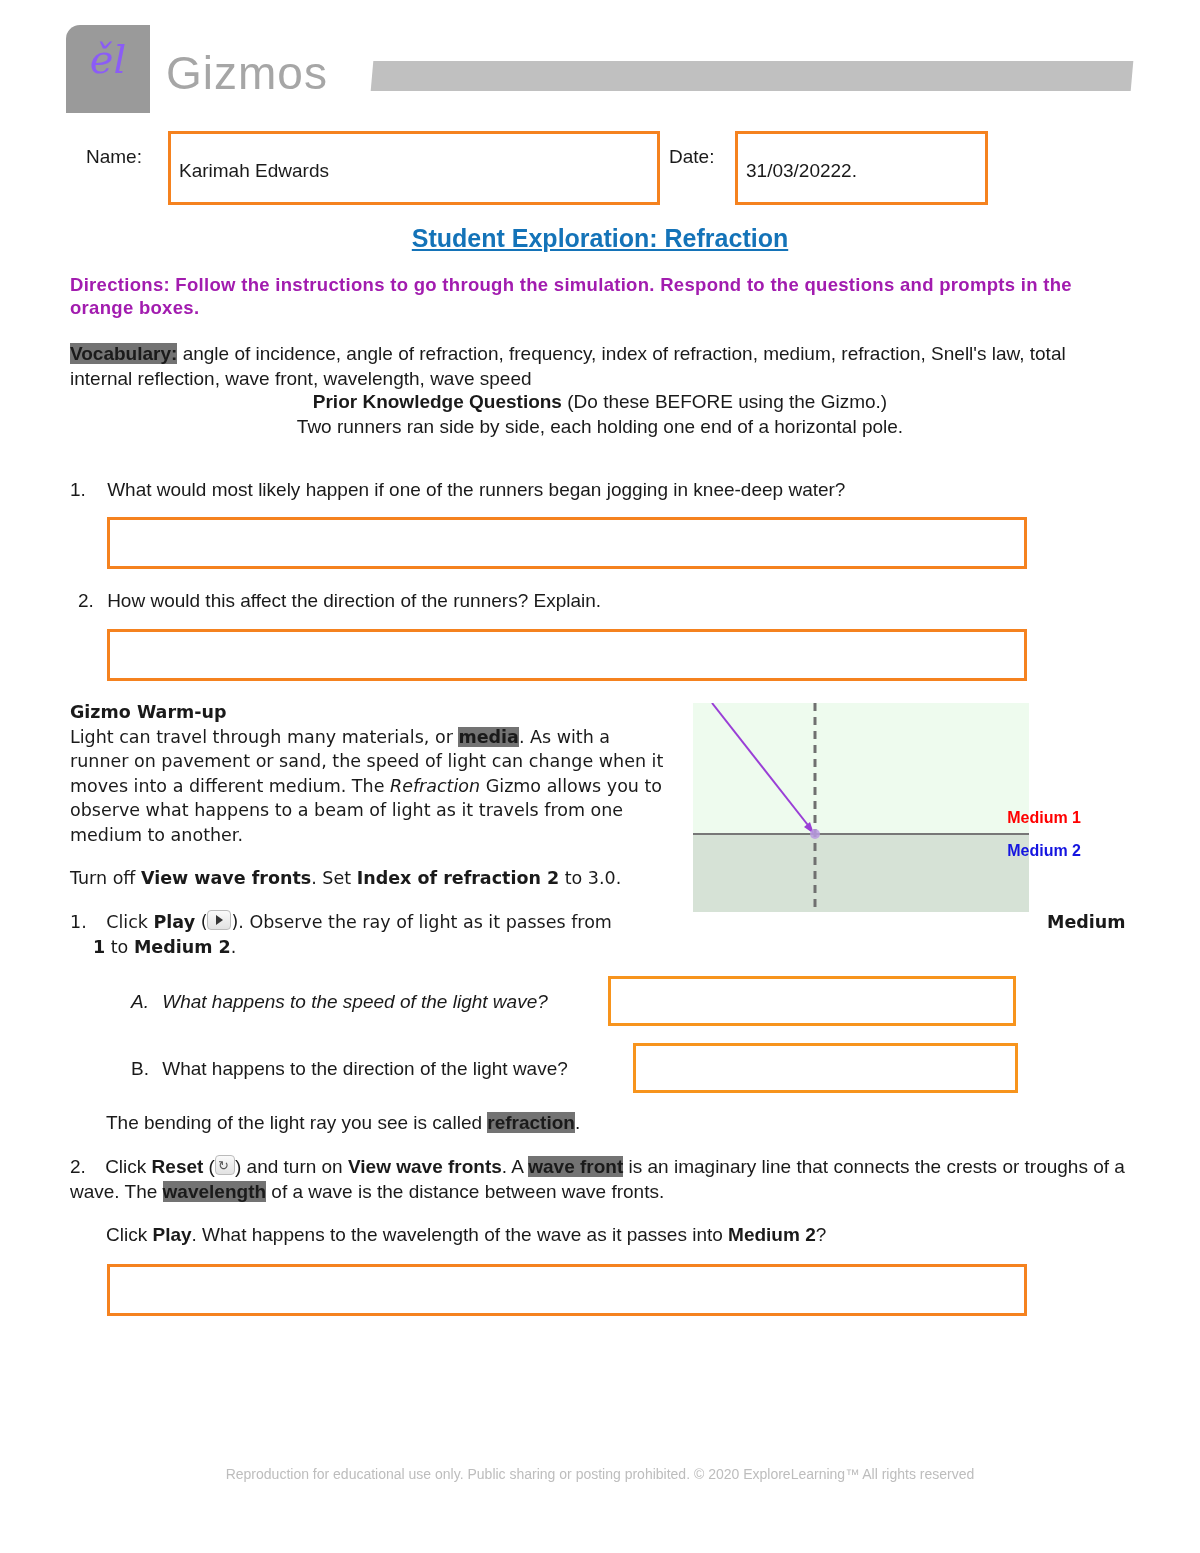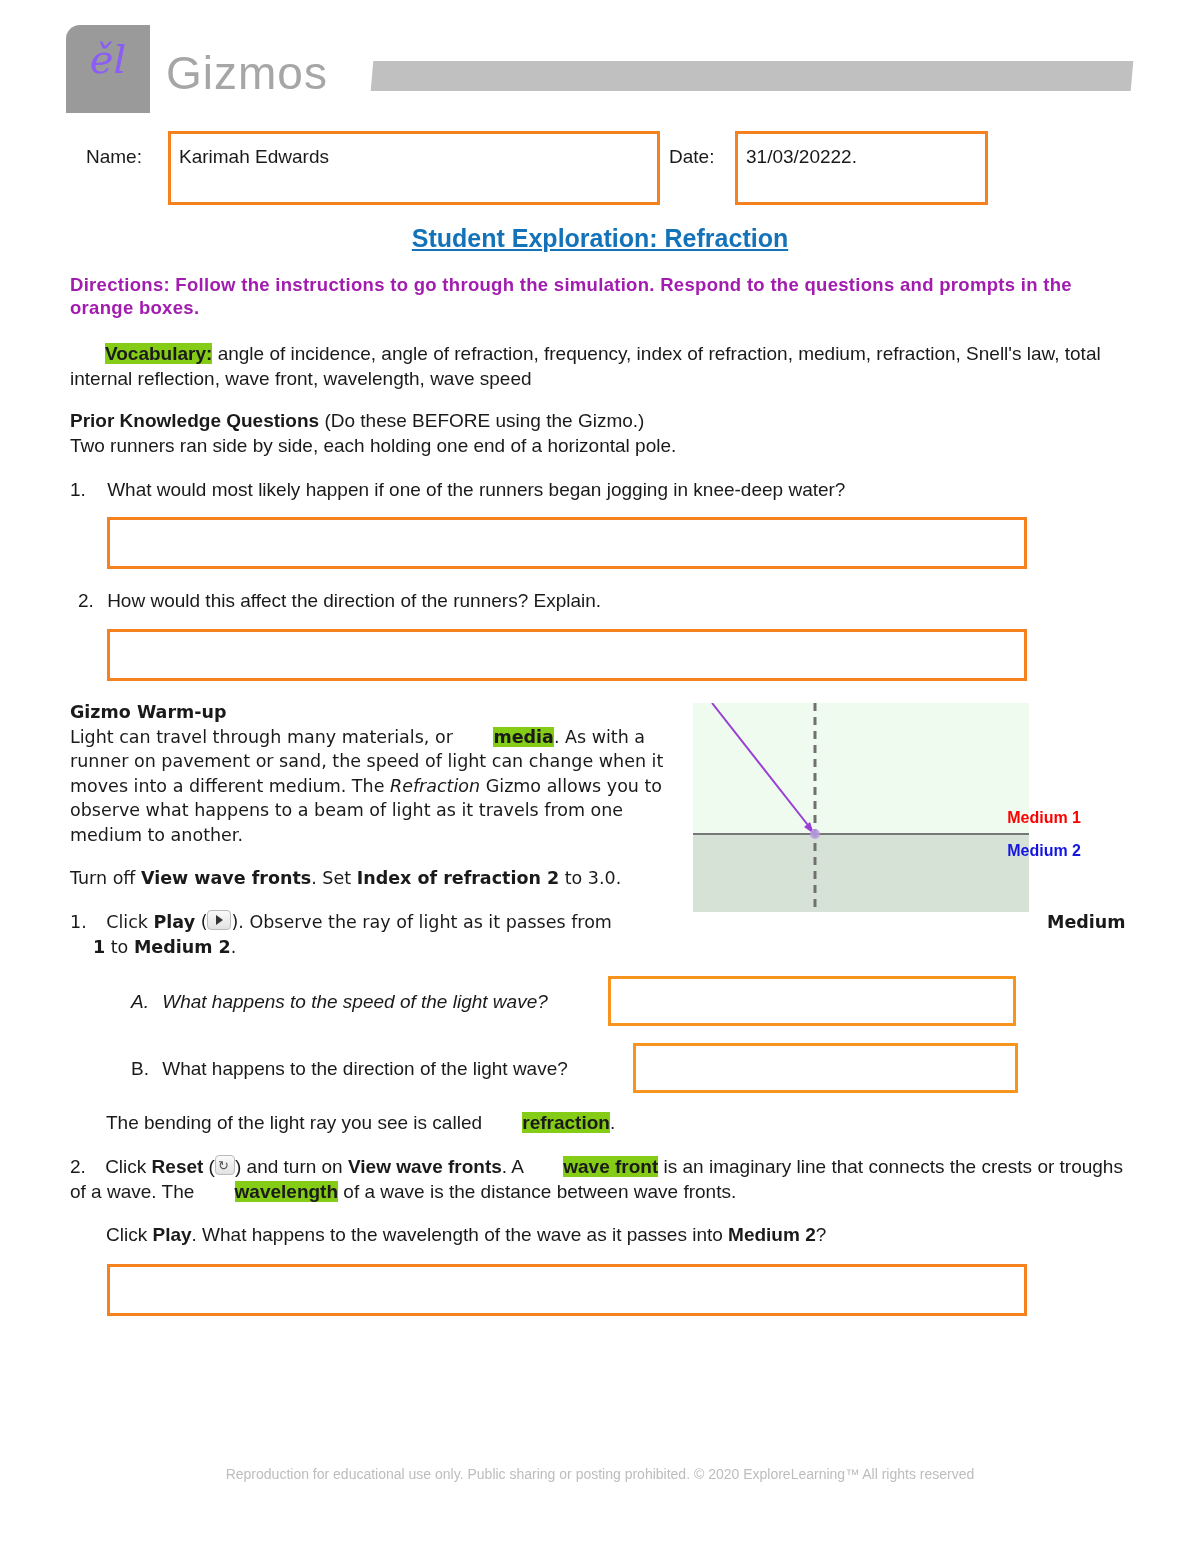--- a/index.html
+++ b/index.html
@@ -9,27 +9,27 @@
   .logo-box { left:66px; top:25px; width:84px; height:88px; background:#9a9a9a;
               border-radius:14px 0 0 0; }
   .logo-glyph { left:66px; top:36px; width:84px; text-align:center; color:#8b5cf6;
                 font-family:"DejaVu Serif", serif; font-style:italic; font-size:40px; }
   .logo-text { left:166px; top:46px; font-size:46px; color:#a6a6a6; letter-spacing:1px; }
   .logo-bar { left:372px; top:61px; width:760px; height:30px; background:#c0c0c0;
               transform:skewX(-5deg); }
   .label { font-size:19px; color:#1a1a1a; }
   .obox { border:3px solid #f5821f; box-sizing:border-box; background:#fff; }
   .obox2 { border:3px solid #f7941d; box-sizing:border-box; background:#fff; }
-  .field-text { font-size:19px; padding:12px 0 0 8px; }
+  .field-text { font-size:19px; padding:26px 0 0 8px; }
   .title { left:0; top:224px; width:1200px; text-align:center; font-size:25px;
            font-weight:bold; color:#1473b8; text-decoration:underline; }
   .directions { left:70px; top:273px; width:1060px; font-size:18.5px; font-weight:bold;
                 color:#a21caf; line-height:23px; letter-spacing:0.3px; }
   .para { font-size:19px; line-height:25px; }
-  .hl { background:#84cc16; font-weight:bold;margin-left:35px; }
+  .hl { background:#737373; font-weight:bold; }
   b { font-weight:bold; }
   .sim { left:693px; top:703px; width:394px; height:209px; overflow:hidden; }
   .foot { left:0; top:1466px; width:1200px; text-align:center; font-size:14px; color:#bdbdbd; }
   .inline-btn { display:inline-block; width:22px; height:18px; border:1px solid #bbb;
                 border-radius:4px; background:linear-gradient(#fafafa,#e2e2e2);
                 vertical-align:-2px; position:relative; }
 </style>
 </head>
 <body>
 
@@ -49,21 +49,21 @@
 
 <div class="abs title">Student Exploration: Refraction</div>
 
 <div class="abs directions">Directions: Follow the instructions to go through the simulation. Respond to the questions and prompts in the orange boxes.</div>
 
 <div class="abs para" style="left:70px; top:341px; width:1060px;">
   <span class="hl">Vocabulary:</span>
   <span>angle of incidence, angle of refraction, frequency, index of refraction, medium, refraction, Snell's law, total internal reflection, wave front, wavelength, wave speed</span>
 </div>
 
-<div class="abs para" style="left:70px; top:408px; width:1060px;">
+<div class="abs para" style="left:70px; top:389px; width:1060px;text-align:center;">
   <b>Prior Knowledge Questions</b>
   <span>(Do these BEFORE using the Gizmo.)</span><br>
   <span>Two runners ran side by side, each holding one end of a horizontal pole.</span>
 </div>
 
 <div class="abs para" style="left:70px; top:477px;">
   <span>1.</span>
   <span style="margin-left:16px;">What would most likely happen if one of the runners began jogging in knee-deep water?</span>
 </div>
 <div class="abs obox" style="left:107px; top:517px; width:920px; height:52px;">

